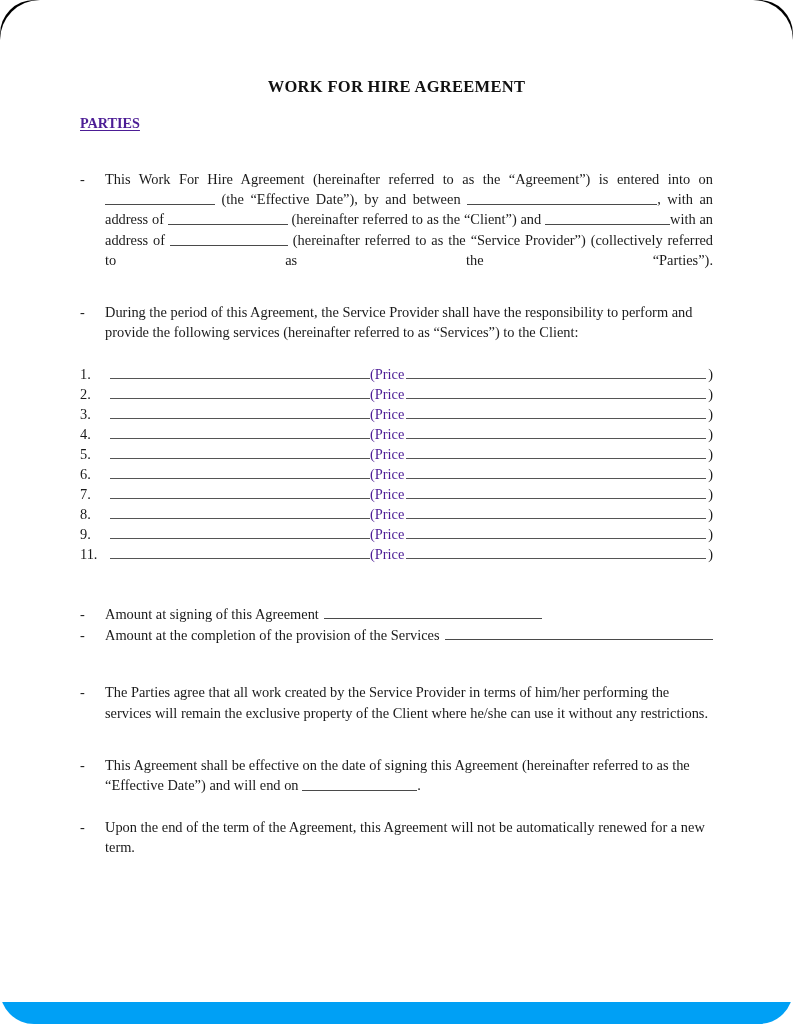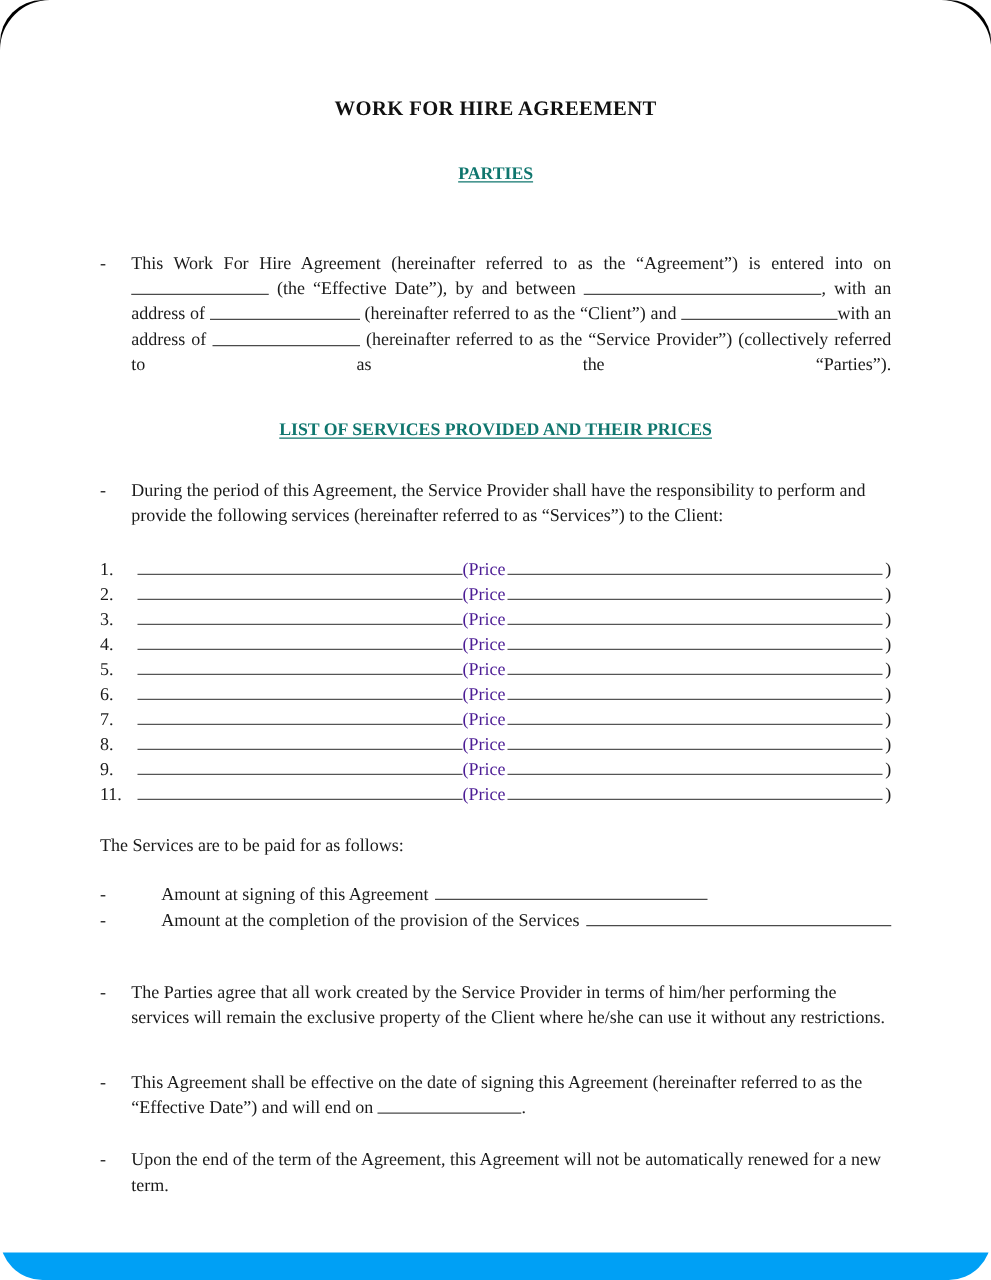--- a/index.html
+++ b/index.html
@@ -68,23 +68,22 @@
     margin: 0;
     padding-top: 77px;
     color: #111;
   }
 
   .section-heading {
     font-weight: bold;
     font-size: 14.2px;
     text-decoration: underline;
     text-underline-offset: 2px;
-    margin: 16px;
-    color: #0f766e;
-    text-align: center;
+    margin: 0;
+    color: #4c1d95;
   }
 
   .para {
     font-size: 14.4px;
     line-height: 20.2px;
     margin: 0;
     color: #1a1a1a;
   }
 
   .bullet-row {
@@ -157,21 +156,21 @@
   }
 
   
   .pay-row {
     display: flex;
     align-items: baseline;
     font-size: 14.4px;
     line-height: 21px;
   }
   .pay-dash { width: 25px; flex: 0 0 25px; }
-  .pay-text { flex: 0 0 auto; white-space: pre; margin-left: 24px; }
+  .pay-text { flex: 0 0 auto; white-space: pre; }
   .pay-blank {
     flex: 1 1 auto;
     border-bottom: 1.2px solid #4a4a4a;
     height: 13px;
     margin-left: 5px;
   }
   .pay-blank.short { flex: 0 0 218px; }
 
   
   .accent-bar {
@@ -205,21 +204,20 @@
 
       <div class="bullet-row">
         <span class="bullet-dash">-</span>
         <span class="bullet-body justify-all">
           <span>This Work For Hire Agreement (hereinafter referred to as the </span><b>“Agreement”</b><span>) is entered into on </span><span class="blank" style="width:110px"></span><span> (the </span><b>“Effective  Date”</b><span>), by and between </span><span class="blank" style="width:190px"></span><span>, with an address of </span><span class="blank" style="width:120px"></span><span> (hereinafter referred to as the </span><b>“Client”</b><span>) and </span><span class="blank" style="width:125px"></span><span>with an address of </span><span class="blank" style="width:118px"></span><span> (hereinafter referred to as the </span><b>“Service Provider”</b><span>) (collectively referred to as the </span><b>“Parties”</b><span>).</span>
         </span>
       </div>
 
       <div class="spacer-18"></div>
 
-      <h2 class="section-heading">LIST OF SERVICES PROVIDED AND THEIR PRICES</h2>
 
       <div class="spacer-14"></div>
 
       <div class="bullet-row">
         <span class="bullet-dash">-</span>
         <span class="bullet-body">
           <span>During the period of this Agreement, the Service Provider shall have the responsibility to perform and provide the following services (hereinafter referred to as </span><b>“Services”</b><span>) to the Client:</span>
         </span>
       </div>
 
@@ -293,21 +291,20 @@
           <span class="svc-num">11.</span>
           <span class="svc-blank-a"></span>
           <span class="svc-price-label">(Price</span>
           <span class="svc-blank-b"></span>
           <span class="svc-paren">)</span>
         </li>
       </ul>
 
       <div class="spacer-22"></div>
 
-      <p class="para">The Services are to be paid for as follows:</p>
 
       <div class="spacer-18"></div>
 
       <div class="pay-row">
         <span class="pay-dash">-</span>
         <span class="pay-text">Amount at signing of this Agreement</span>
         <span class="pay-blank short"></span>
       </div>
 
       <div class="pay-row">

